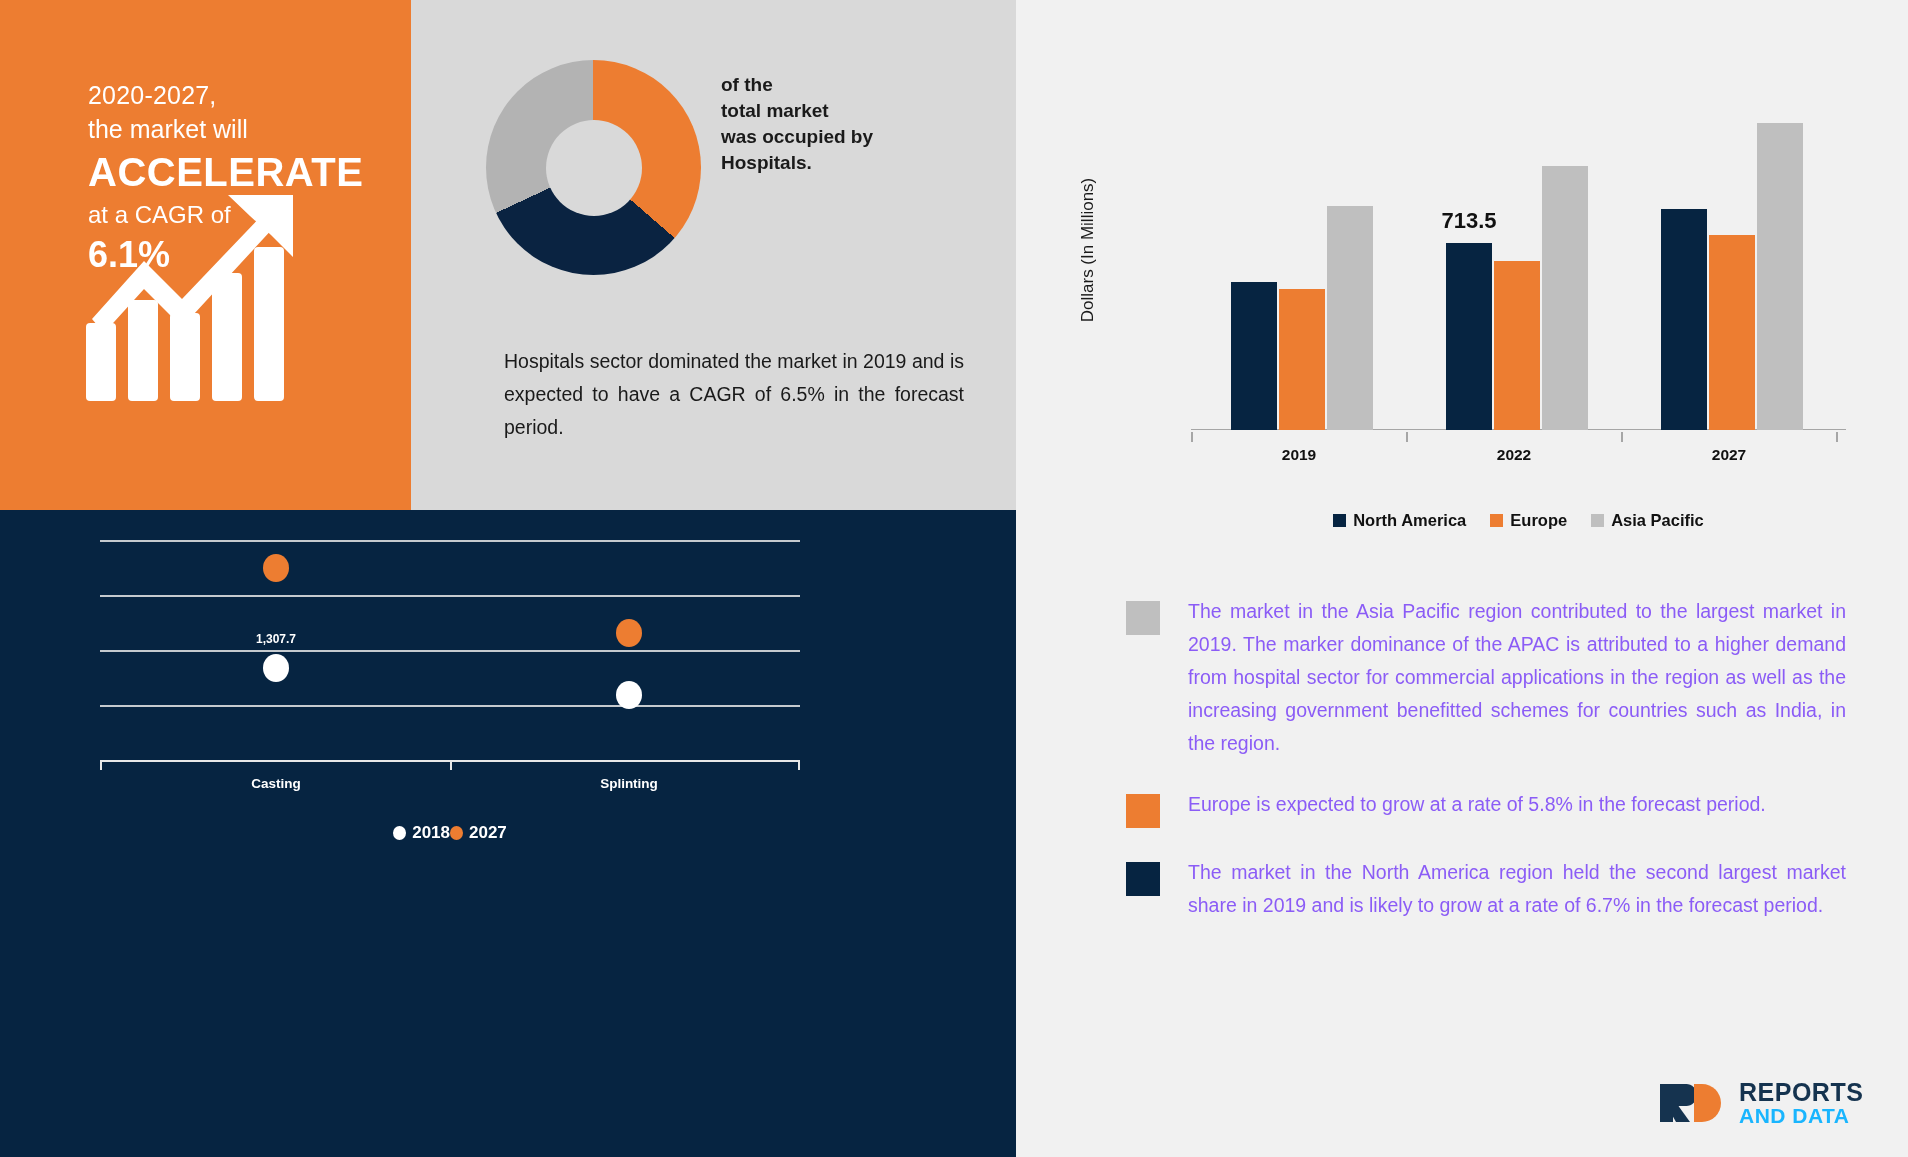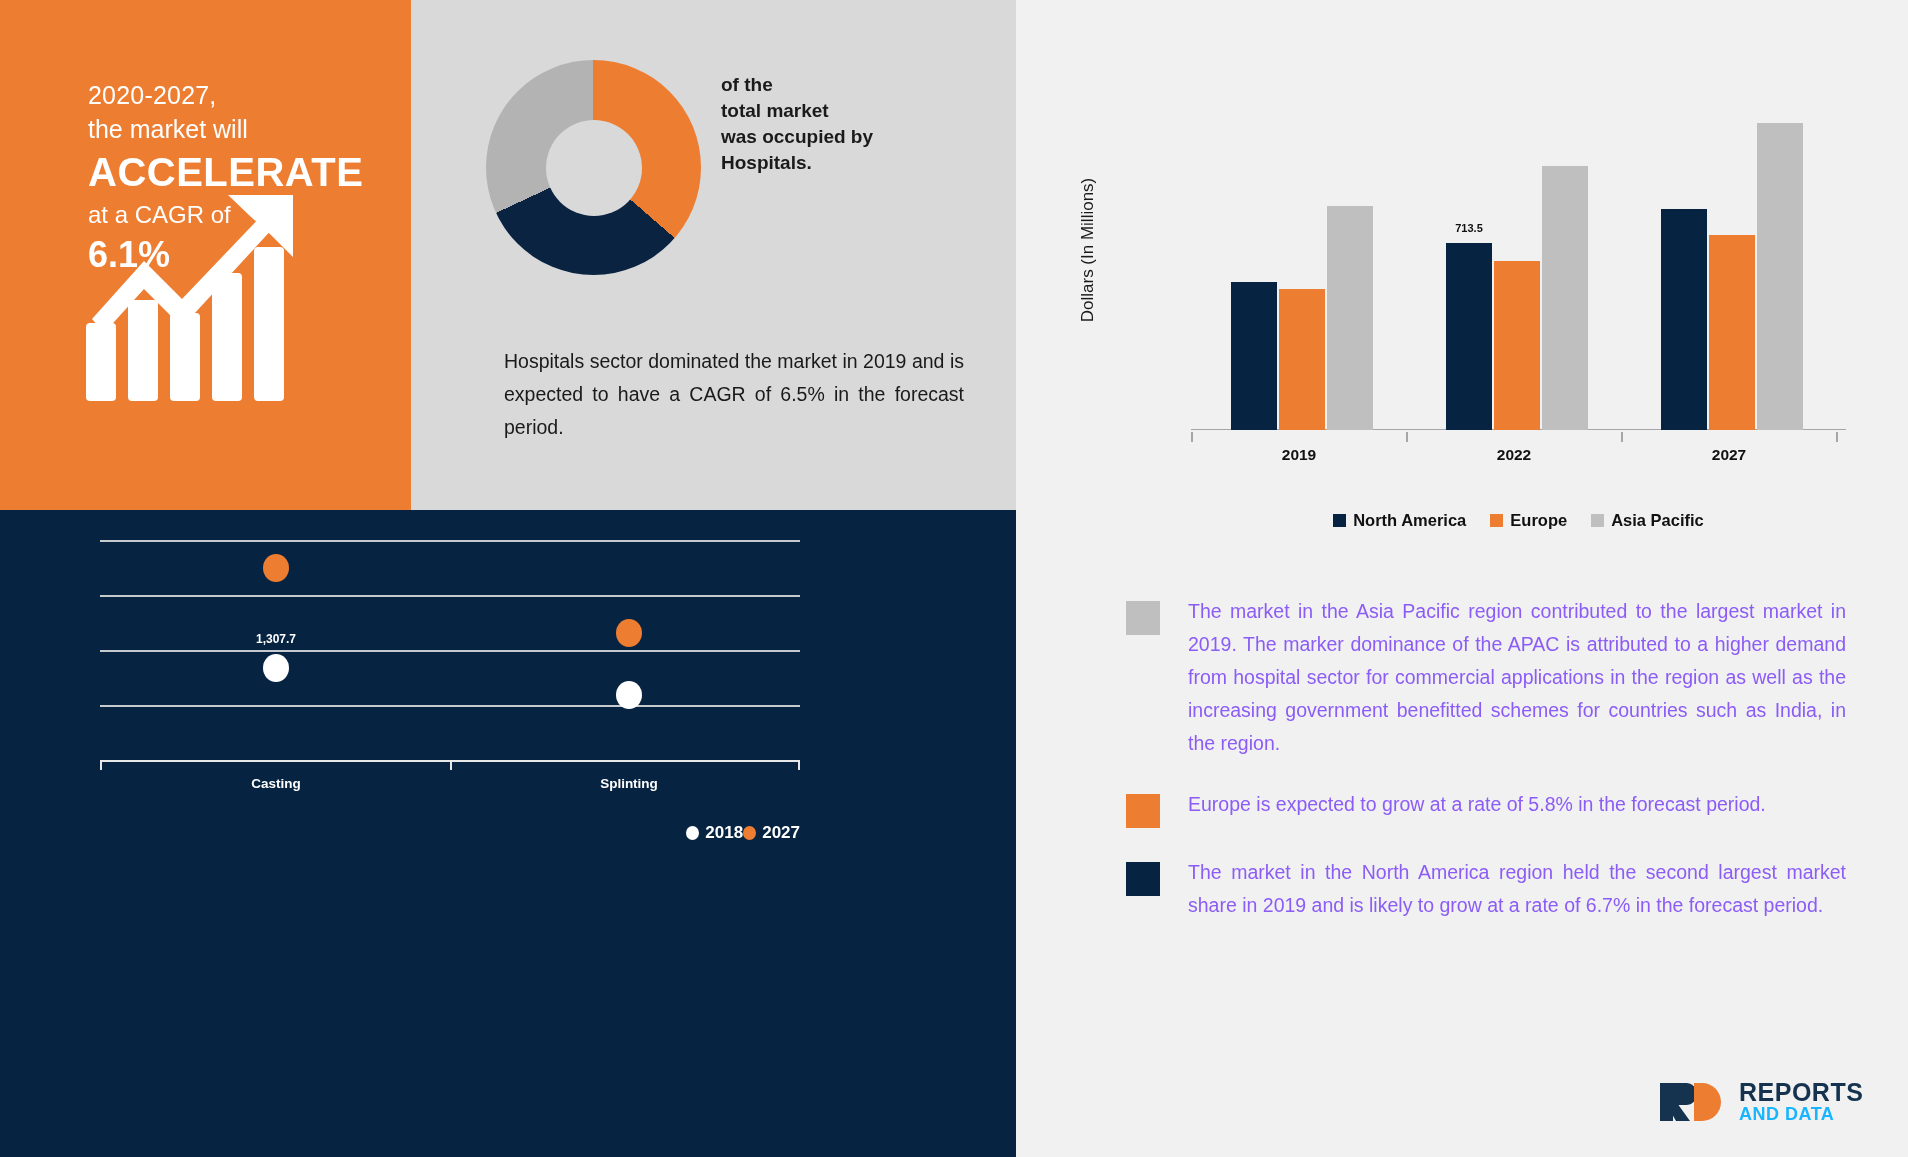--- a/index.html
+++ b/index.html
@@ -54,57 +54,57 @@
   }
   .dotchart { position: absolute; left: 100px; top: 30px; width: 700px; height: 240px; }
   .grid-line { position: absolute; left: 0; width: 700px; height: 2px; background: #e8e8e8; opacity: .85; }
   .axis-line { position: absolute; left: 0; top: 220px; width: 700px; height: 2px; background: #e8e8e8; }
   .axis-tick { position: absolute; width: 2px; height: 10px; background: #e8e8e8; top: 220px; }
   .dot { position: absolute; width: 26px; height: 28px; border-radius: 50%; transform: translate(-50%,-50%); }
   .dot.white { background: #ffffff; }
   .dot.orange { background: #ed7d31; }
   .dot-value { position: absolute; color: #fff; font-size: 12px; font-weight: 700; transform: translateX(-50%); white-space: nowrap;}
   .cat-label { position: absolute; color: #fff; font-size: 13.5px; font-weight: 700; transform: translateX(-50%); white-space: nowrap;}
-  .dot-legend { position: absolute; left: 0; top: 283px; width: 700px; display: flex; justify-content: flex-end; gap: 0; }
+  .dot-legend { position: absolute; left: 0; top: 283px; width: 700px; display: flex; justify-content: center; gap: 0; }
   .dl-item { display: flex; align-items: center; gap: 6px; color: #fff; font-size: 17px; font-weight: 700; }
   .dl-swatch { width: 13px; height: 14px; border-radius: 50%; }
 
   
   .panel-right { position: absolute; left: 1016px; top: 0; width: 892px; height: 1157px; background: #f1f1f1; }
 
   .barchart { position: absolute; left: 30px; top: 90px; width: 830px; height: 440px; }
   .ylabel {
     position: absolute; left: -58px; top: 150px; width: 200px;
     transform: rotate(-90deg); transform-origin: center;
     text-align: center; font-size: 17px; color: #1a1a1a; white-space: nowrap;
   }
   .plot { position: absolute; left: 145px; top: 0; width: 655px; height: 340px; }
   .plot-base { position: absolute; left: 0; bottom: 0; width: 655px; height: 1.5px; background: #a6a6a6; }
   .grp { position: absolute; bottom: 0; width: 190px; height: 340px; }
   .bar { position: absolute; bottom: 0; width: 46px; }
   .bar.na { background: #062441; left: 22px; }
   .bar.eu { background: #ed7d31; left: 70px; }
   .bar.ap { background: #bfbfbf; left: 118px; }
-  .bar-value { position: absolute; left: 45px; transform: translateX(-50%); font-size: 11px; font-weight: 700; color: #111; white-space: nowrap; }
+  .bar-value { position: absolute; left: 45px; transform: translateX(-50%); font-size: 22px; font-weight: 700; color: #111; white-space: nowrap; }
   .xtick { position: absolute; top: 342px; width: 1.5px; height: 10px; background: #a6a6a6; }
   .xlabel { position: absolute; top: 356px; transform: translateX(-50%); font-size: 15.5px; font-weight: 700; color: #111; }
   .bar-legend { position: absolute; left: 145px; top: 390px; width: 655px; display: flex; justify-content: center; gap: 24px; margin-top: 31px; }
   .bl-item { display: flex; align-items: center; gap: 7px; font-size: 16.5px; font-weight: 700; color: #111; }
   .bl-swatch { width: 13px; height: 13px; }
 
   .note-list { position: absolute; left: 110px; top: 595px; width: 720px; }
   .note-row { display: flex; gap: 28px; margin-bottom: 28px; }
   .note-swatch { flex: 0 0 auto; width: 34px; height: 34px; margin-top: 6px; }
   .note-text { font-size: 19.5px; line-height: 33px; color: #8b5cf6; text-align: justify; }
 
   .logo { position: absolute; left: 1658px; top: 1080px; display: flex; align-items: center; gap: 9px; }
   .logo-mark { position: relative; width: 72px; height: 42px; }
   .logo-words { display: flex; flex-direction: column; line-height: 1; }
   .logo-l1 { font-size: 25px; font-weight: 700; color: #15334f; letter-spacing: .5px; }
-  .logo-l2 { font-size: 18px; font-weight: 700; color: #19b5fe; letter-spacing: .5px; }
+  .logo-l2 { font-size: 21px; font-weight: 700; color: #19b5fe; letter-spacing: .5px; }
 </style>
 </head>
 <body>
 
 <div class="page">
 
   <div class="panel-accelerate">
     <div class="acc-text">
       <div class="acc-l1">2020-2027,</div>
       <div class="acc-l2">the market will</div>

